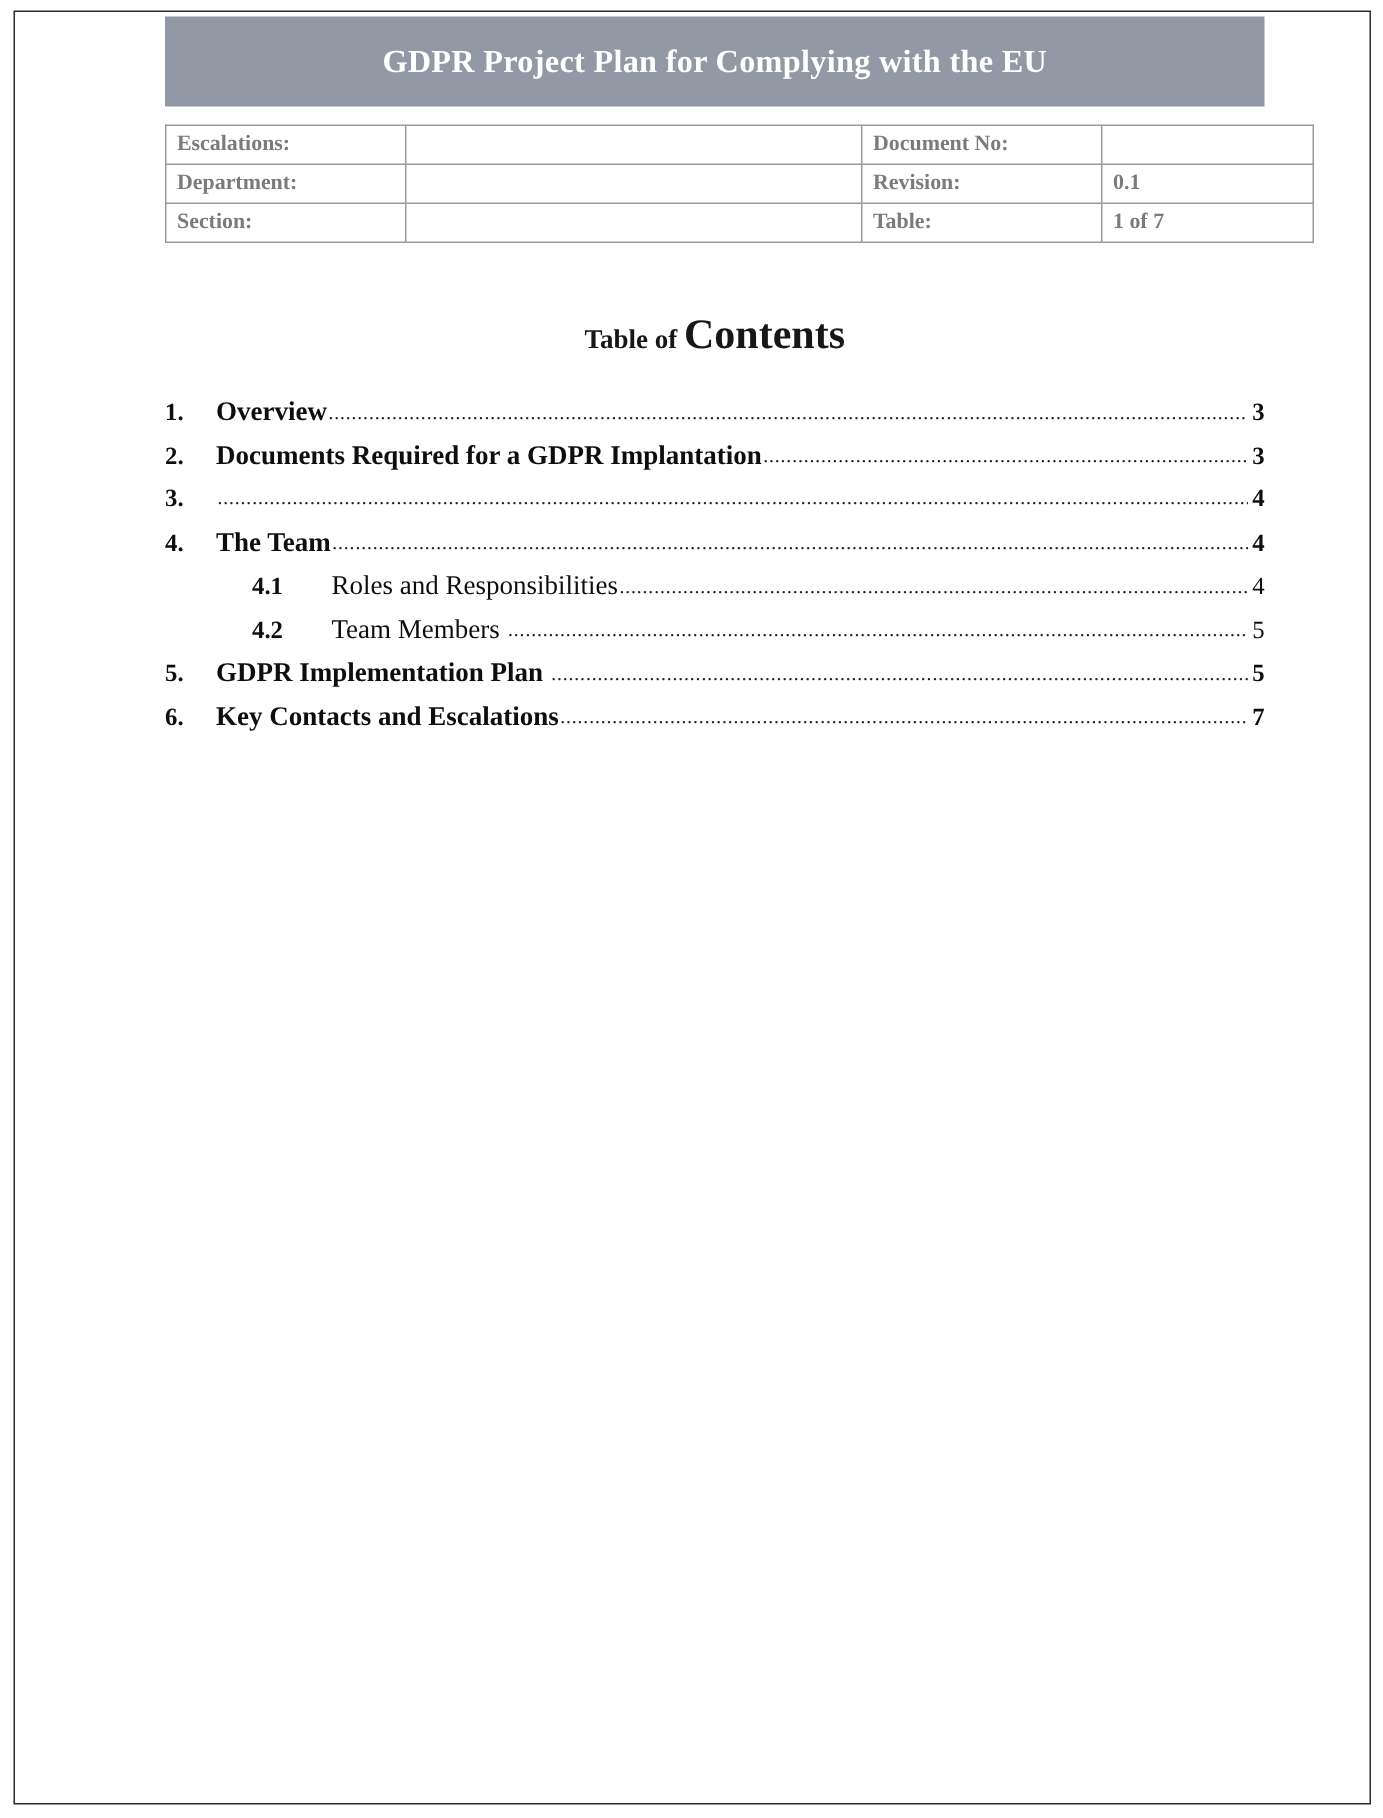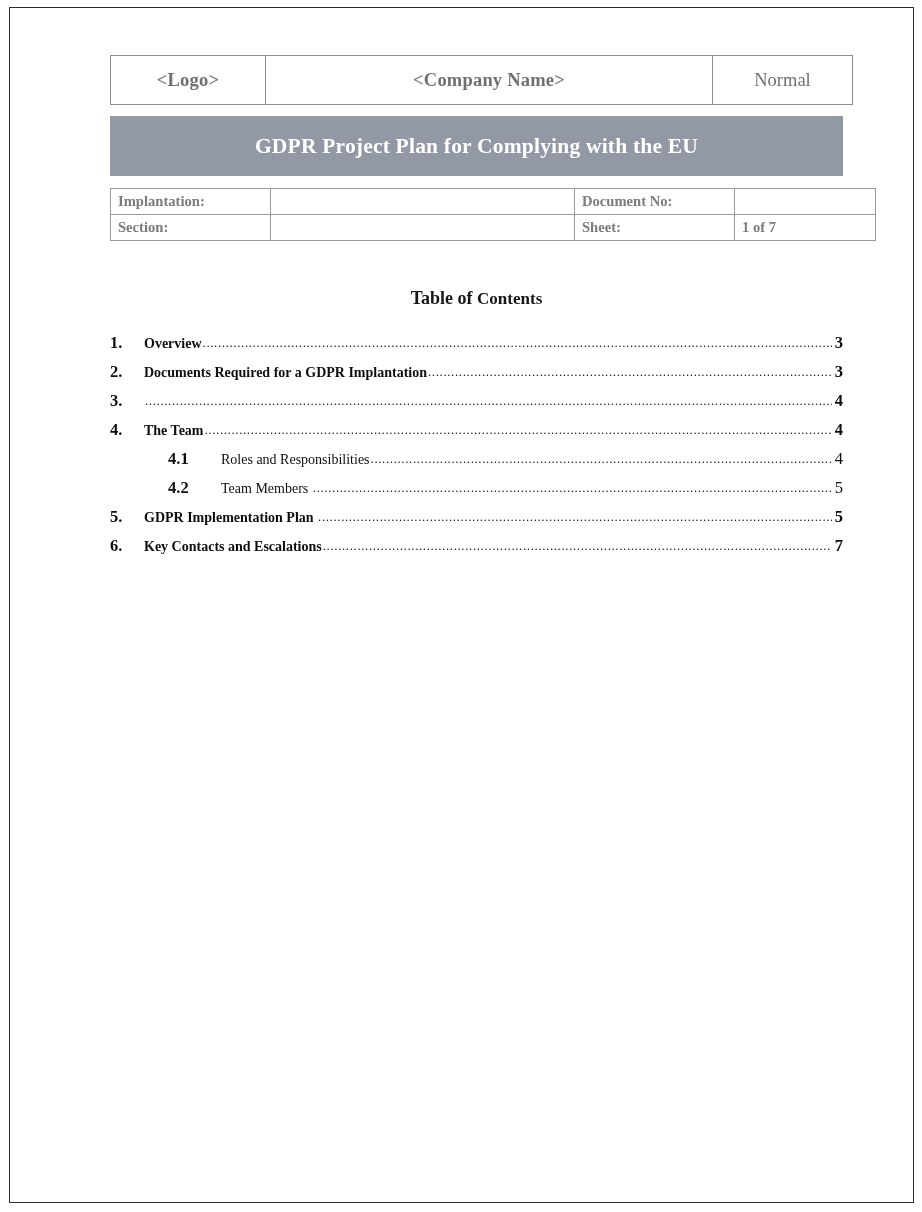--- a/index.html
+++ b/index.html
@@ -105,38 +105,38 @@
 
   
   .toc-heading {
     margin-top: 48px;
     text-align: center;
     color: #17171a;
     font-weight: bold;
     line-height: 1;
   }
   .toc-heading .t-small { font-size: 18px; }
-  .toc-heading .t-big   { font-size: 17px; }
+  .toc-heading .t-big   { font-size: 28px; }
 
   .toc-list {
     margin-top: 26px;
   }
   .toc-row {
     display: flex;
     align-items: baseline;
     color: #0e0e11;
     height: 29px;
   }
   .toc-row .num {
     flex: 0 0 auto;
     font-size: 16.5px;
   }
   .toc-row .label {
     flex: 0 0 auto;
-    font-size: 14px;
+    font-size: 18px;
     white-space: pre;
   }
   .toc-row .leader {
     flex: 1 1 auto;
     overflow: hidden;
     white-space: nowrap;
     margin: 0 1px;
     font-size: 13px;
     letter-spacing: .6px;
     color: #1a1a1d;
@@ -162,46 +162,43 @@
   .toc-row.level2 .pageno{ font-weight: normal; }
 </style>
 </head>
 <body>
 
 <div class="page">
   <div class="page-border"></div>
 
   <div class="content">
 
-    <table class="doc-table header-table">
-      <tbody>
-          <tr>
-        <td class="cell-logo">&lt;Logo&gt;</td>
-        <td class="cell-company">&lt;Company Name&gt;</td>
-        <td class="cell-status">Normal</td>
-      </tr>
-    </tbody>
-      </table>
 
     <div class="title-banner">
       <span>GDPR Project Plan for Complying with the EU</span>
     </div>
 
     <table class="doc-table meta-table">
       <tbody>
           <tr>
-        <td class="col-a">Implantation:</td>
+        <td class="col-a">Escalations:</td>
         <td class="col-b"></td>
         <td class="col-c">Document No:</td>
         <td class="col-d"></td>
       </tr>
       <tr>
+        <td class="col-a">Department:</td>
+        <td class="col-b"></td>
+        <td class="col-c">Revision:</td>
+        <td class="col-d">0.1</td>
+      </tr>
+      <tr>
         <td class="col-a">Section:</td>
         <td class="col-b"></td>
-        <td class="col-c">Sheet:</td>
+        <td class="col-c">Table:</td>
         <td class="col-d">1 of 7</td>
       </tr>
     </tbody>
       </table>
 
     <div class="toc-heading">
       <span class="t-small">Table of </span><span class="t-big">Contents</span>
     </div>
 
     <div class="toc-list">

